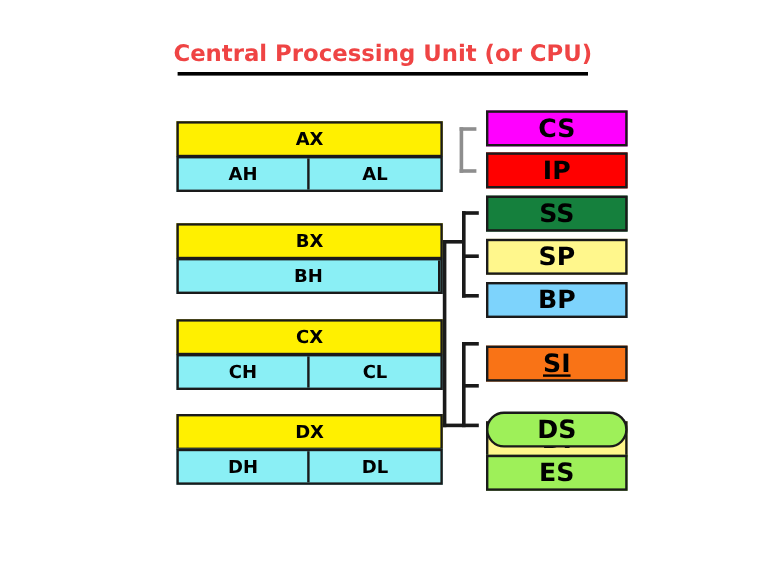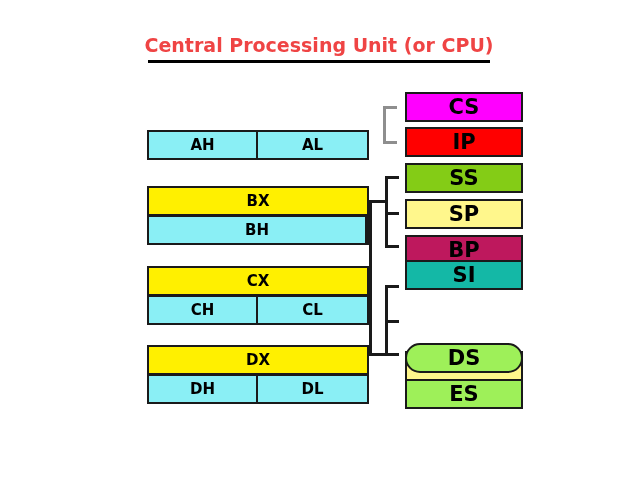--- a/index.html
+++ b/index.html
@@ -88,20 +88,21 @@
 </style>
 </head>
 <body>
 
 <div id="stage">
 
   <div class="title">Central Processing Unit (or CPU)</div>
   <div class="title-rule"></div>
 
   <div class="reg-group" id="reg0" style="top:101px;height:59px;">
+    <div class="reg-full">AX</div>
     <div class="reg-halves">
       <div class="reg-half left-half">AH</div>
       <div class="reg-half">AL</div>
     </div>
   </div>
 
   <div class="reg-group" id="reg1" style="top:186px;height:59px;">
     <div class="reg-full">BX</div>
     <div class="reg-halves">
       <div class="reg-half left-half">BH</div>
@@ -119,24 +120,24 @@
   <div class="reg-group" id="reg3" style="top:345px;height:59px;">
     <div class="reg-full">DX</div>
     <div class="reg-halves">
       <div class="reg-half left-half">DH</div>
       <div class="reg-half">DL</div>
     </div>
   </div>
 
   <div class="seg" style="top:92px;background:#FF00FF;">CS</div>
   <div class="seg" style="top:127px;background:#FF0000;">IP</div>
-  <div class="seg" style="top:163px;background:#84cc16;">SS</div>
+  <div class="seg" style="top:163px;background:#15803d;">SS</div>
   <div class="seg" style="top:199px;background:#FFF78C;">SP</div>
-  <div class="seg" style="top:235px;background:#be185d;">BP</div>
-  <div class="seg" style="top:260px;background:#14b8a6;">SI</div>
+  <div class="seg" style="top:235px;background:#7dd3fc;">BP</div>
+  <div class="seg" style="top:288px;background:#f97316;text-decoration:underline;">SI</div>
   <div class="seg" style="top:307px;background:#FFF78C;margin-top:44px;">DI</div>
   <div class="seg" style="top:343px;background:#9EF059;border-radius:15px;">DS</div>
   <div class="seg" style="top:379px;background:#9EF059;">ES</div>
 
   <div class="bracket light" style="left:383px;top:106px;width:14px;height:38px;"></div>
 
   <div class="bracket" style="left:385px;top:176px;width:14px;height:72px;"></div>
   <div class="tick" style="left:385px;top:212px;width:14px;"></div>
 
   <div class="bracket" style="left:385px;top:285px;width:14px;height:71px;"></div>

